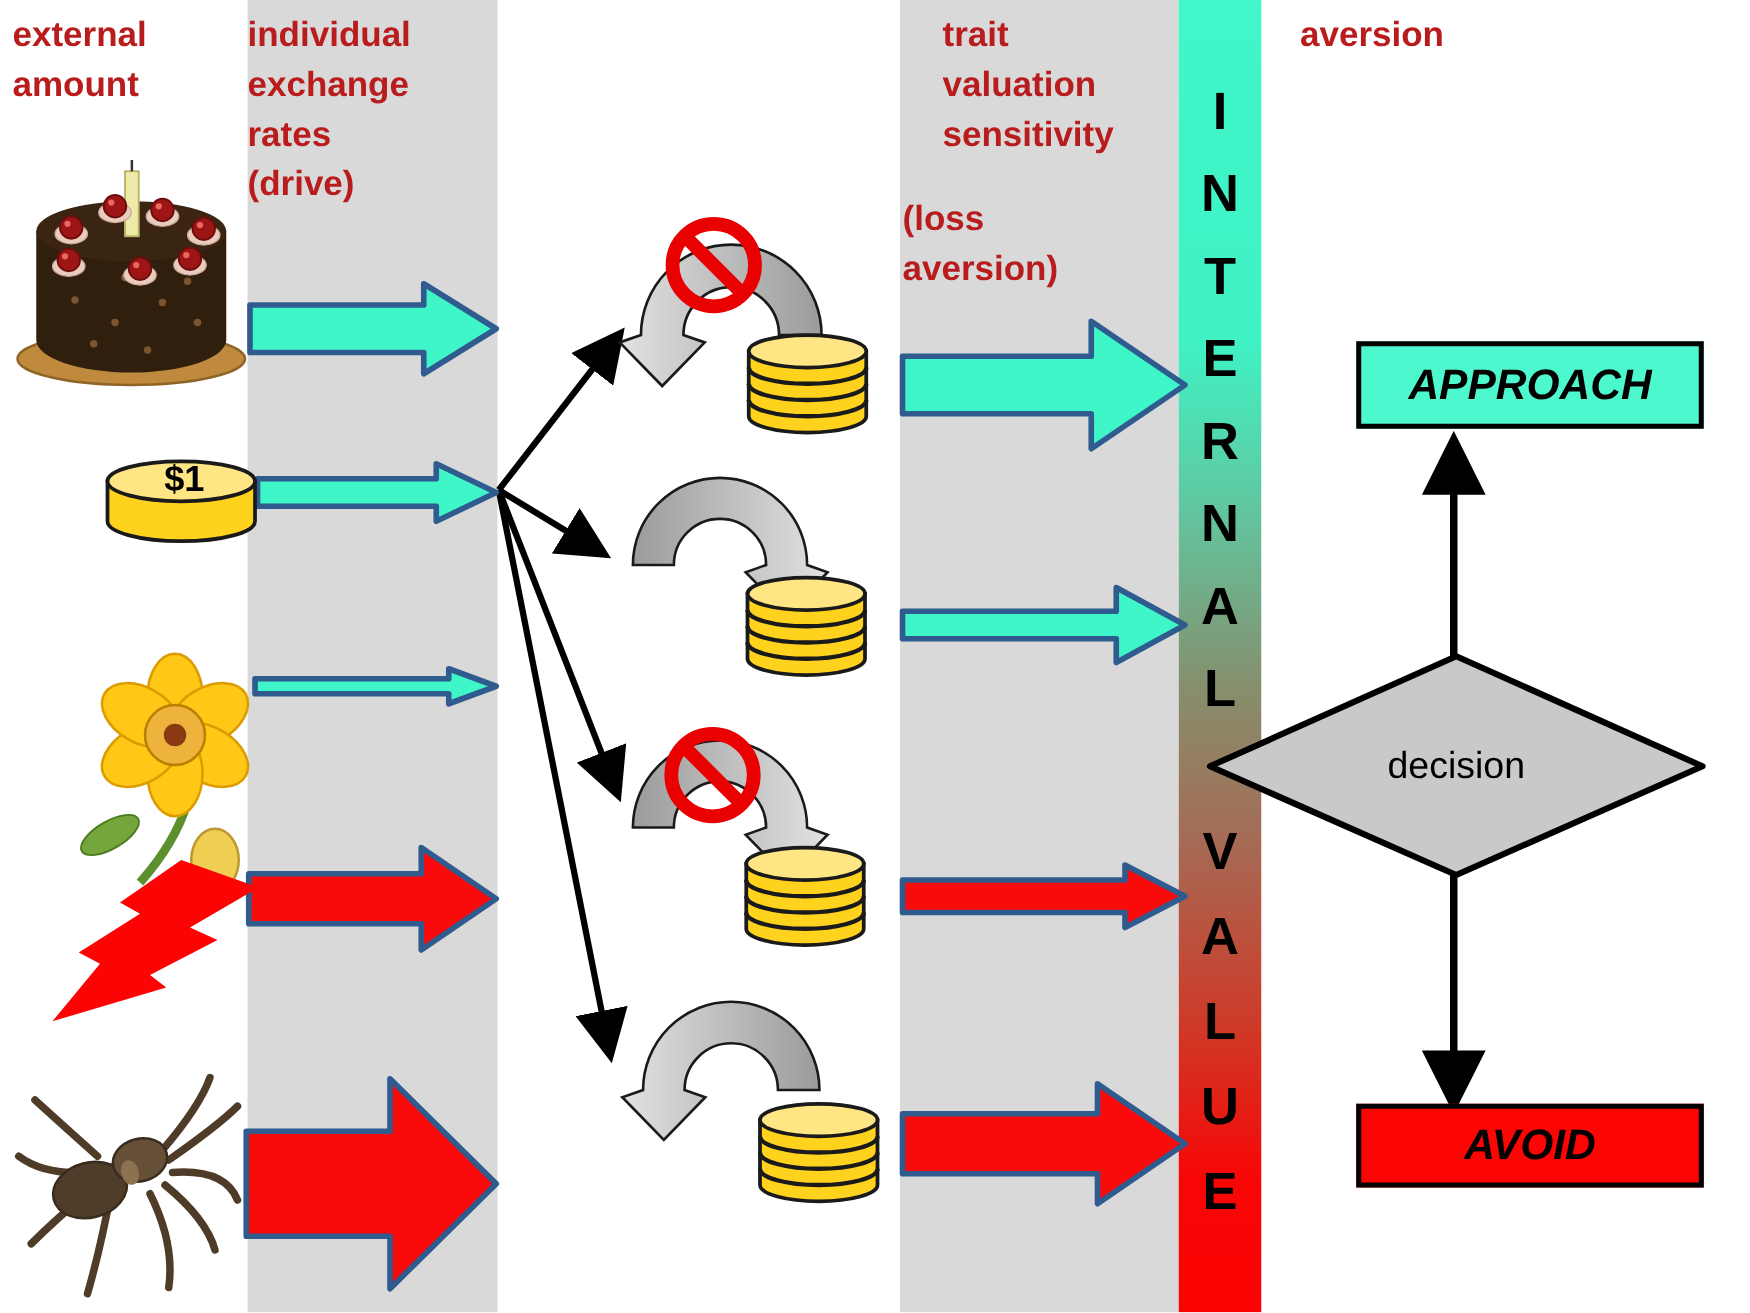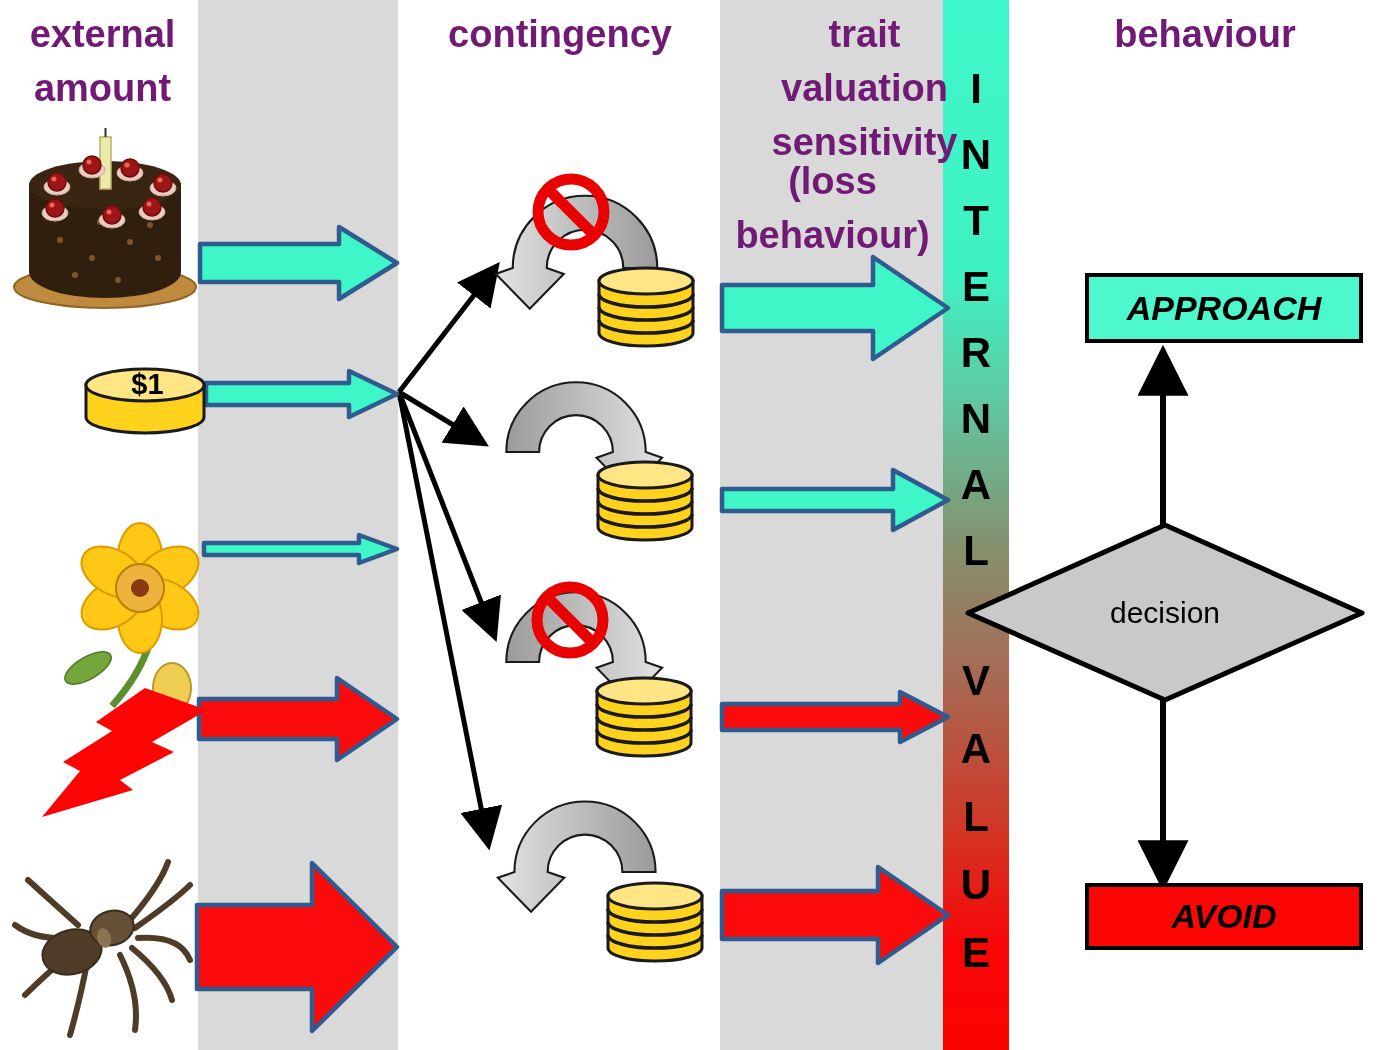--- a/index.html
+++ b/index.html
@@ -5,22 +5,22 @@
   html,body{margin:0;padding:0;background:#fff;}
   #canvas{position:relative;width:1400px;height:1050px;overflow:hidden;
           font-family:"Liberation Sans",sans-serif;background:#fff;}
   .col-bg{position:absolute;top:0;height:1050px;background:#D9D9D9;z-index:0;}
   #col-exchange{left:198px;width:200px;}
   #col-trait{left:720px;width:223px;}
   #value-bar{position:absolute;left:943px;top:0;width:66px;height:1050px;z-index:1;
      background:linear-gradient(180deg,#3FF7CA 0%,#3FF2C4 26%,#5FC9A2 38%,#85906E 52%,
                 #A56B55 64%,#CE3A28 78%,#F80606 90%,#FB0303 100%);}
   svg#shapes{position:absolute;left:0;top:0;z-index:2;}
-  .hdr{position:absolute;font-weight:bold;color:#701a75;text-align:center;
-       white-space:pre-line;font-size:38px;line-height:1.42;z-index:3;}
+  .hdr{position:absolute;font-weight:bold;color:#b91c1c;text-align:left;
+       white-space:pre-line;font-size:28px;line-height:1.42;z-index:3;}
   .vword{position:absolute;left:943px;width:66px;text-align:center;font-weight:bold;
        color:#000;font-size:42px;white-space:pre-line;z-index:3;}
   #internal-word{top:56px;line-height:66px;}
   #value-word{top:647px;line-height:68px;}
   .action-box{position:absolute;left:1085px;width:278px;display:flex;align-items:center;
        justify-content:center;border:4px solid #000;font-weight:bold;font-size:34px;
        color:#000;z-index:3;box-sizing:border-box;font-style:italic;}
   #approach-box{top:273px;height:70px;background:#4DF8CE;}
   #avoid-box{top:883px;height:67px;background:#FB0505;}
   #decision-label{position:absolute;left:1065px;top:596px;width:200px;text-align:center;
@@ -203,27 +203,30 @@
         <path d="M78 925 Q50 900 28 880"></path>
       </g>
       <ellipse cx="72" cy="952" rx="30" ry="22" fill="#4F3D2A" stroke="#3A2C1D" stroke-width="2" transform="rotate(-15 72 952)"></ellipse>
       <ellipse cx="112" cy="928" rx="22" ry="17" fill="#665138" stroke="#3A2C1D" stroke-width="2" transform="rotate(-15 112 928)"></ellipse>
       <ellipse cx="104" cy="938" rx="7" ry="10" fill="#8C7250" transform="rotate(-15 104 938)"></ellipse>
     </g>
   </svg>
 
   <div class="hdr" style="left:10px;top:8px;width:185px;">external
 amount</div>
-  <div class="hdr" style="left:430px;top:8px;width:260px;">contingency</div>
+  <div class="hdr" style="left:198px;top:8px;width:200px;">individual
+exchange
+rates
+(drive)</div>
   <div class="hdr" style="left:754px;top:8px;width:221px;">trait
 valuation
 sensitivity</div>
   <div class="hdr" style="left:722px;top:155px;width:221px;">(loss
-behaviour)</div>
-  <div class="hdr" style="left:1040px;top:8px;width:330px;">behaviour</div>
+aversion)</div>
+  <div class="hdr" style="left:1040px;top:8px;width:330px;">aversion</div>
 
   <div id="internal-word" class="vword">I
 N
 T
 E
 R
 N
 A
 L</div>
   <div id="value-word" class="vword">V

